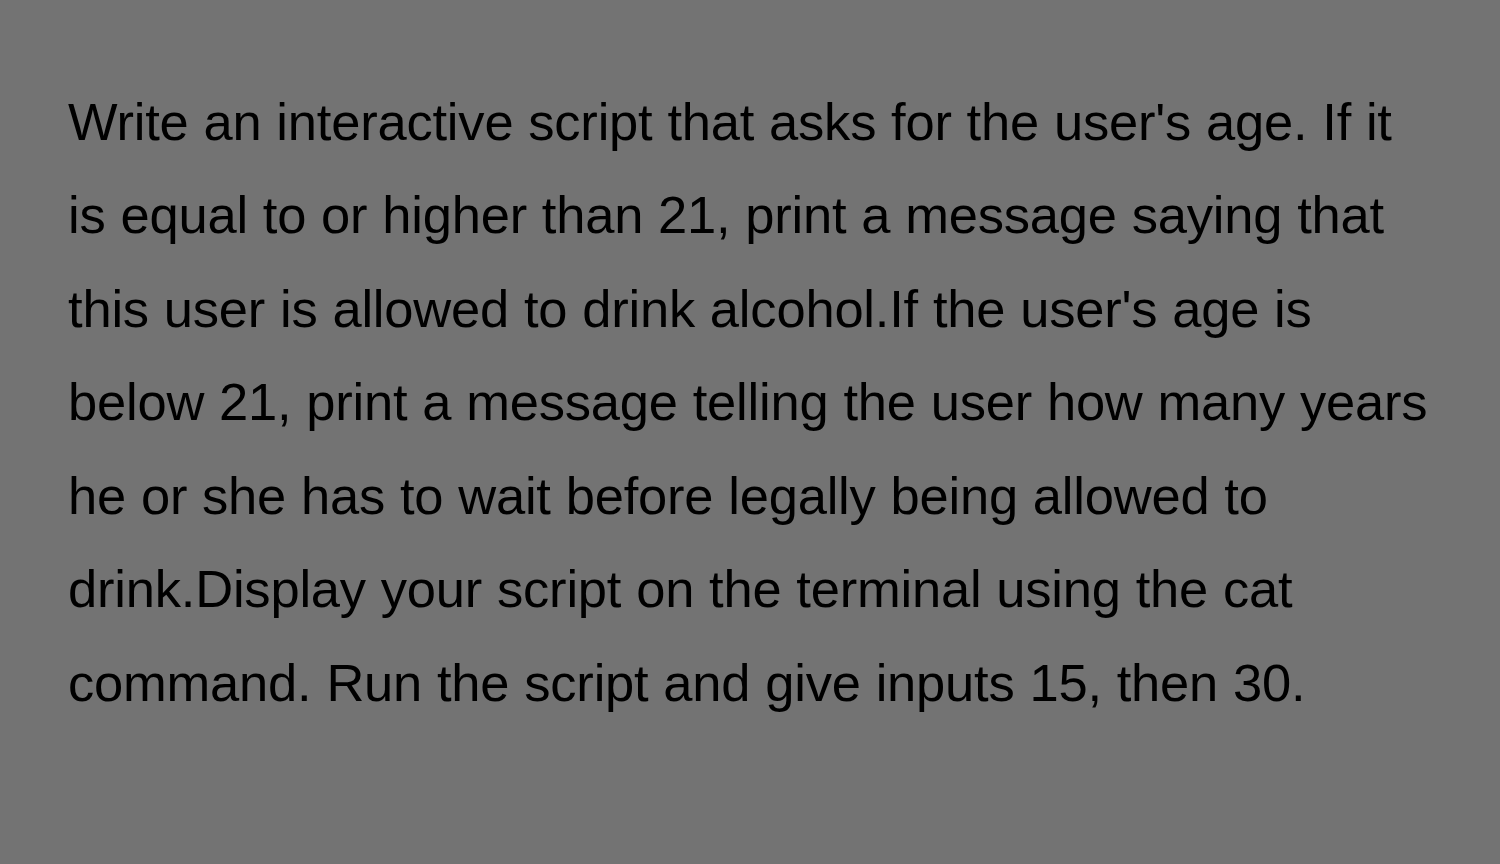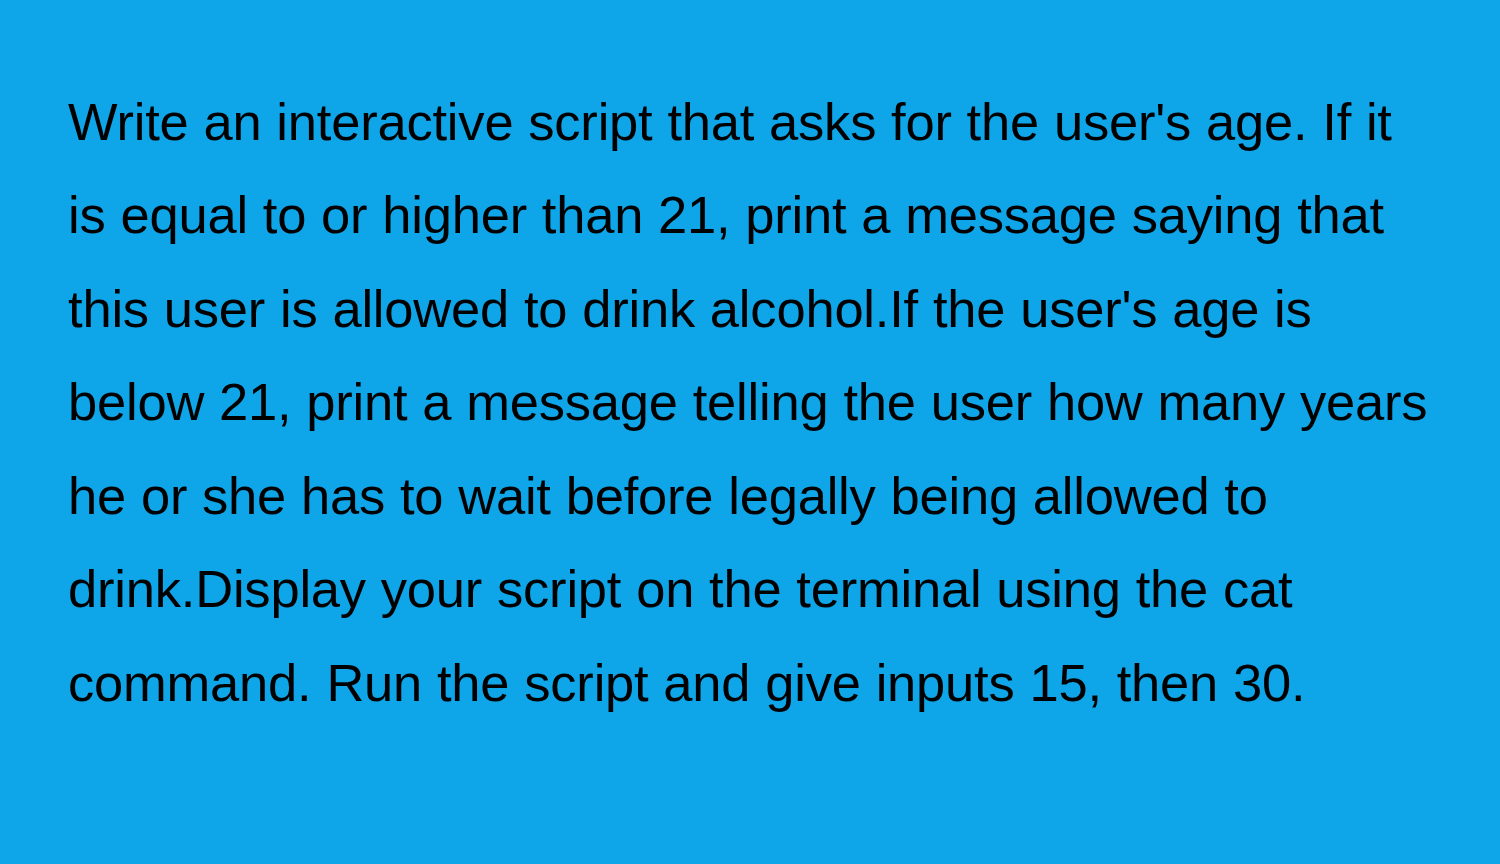--- a/index.html
+++ b/index.html
@@ -9,21 +9,21 @@
   }
   html, body {
     width: 1500px;
     height: 864px;
     background: #ffffff;
     overflow: hidden;
   }
   .page {
     width: 1500px;
     height: 864px;
-    background: #0ea5e9;
+    background: #737373;
     padding: 75px 68px 68px 68px;
   }
   .text-block {
     font-family: -apple-system, BlinkMacSystemFont, "SF Pro Text", "Helvetica Neue", Arial, sans-serif;
     font-size: 52.5px;
     line-height: 1.78;
     color: #000000;
     font-weight: 400;
     letter-spacing: -0.2px;
     word-spacing: 0.5px;

